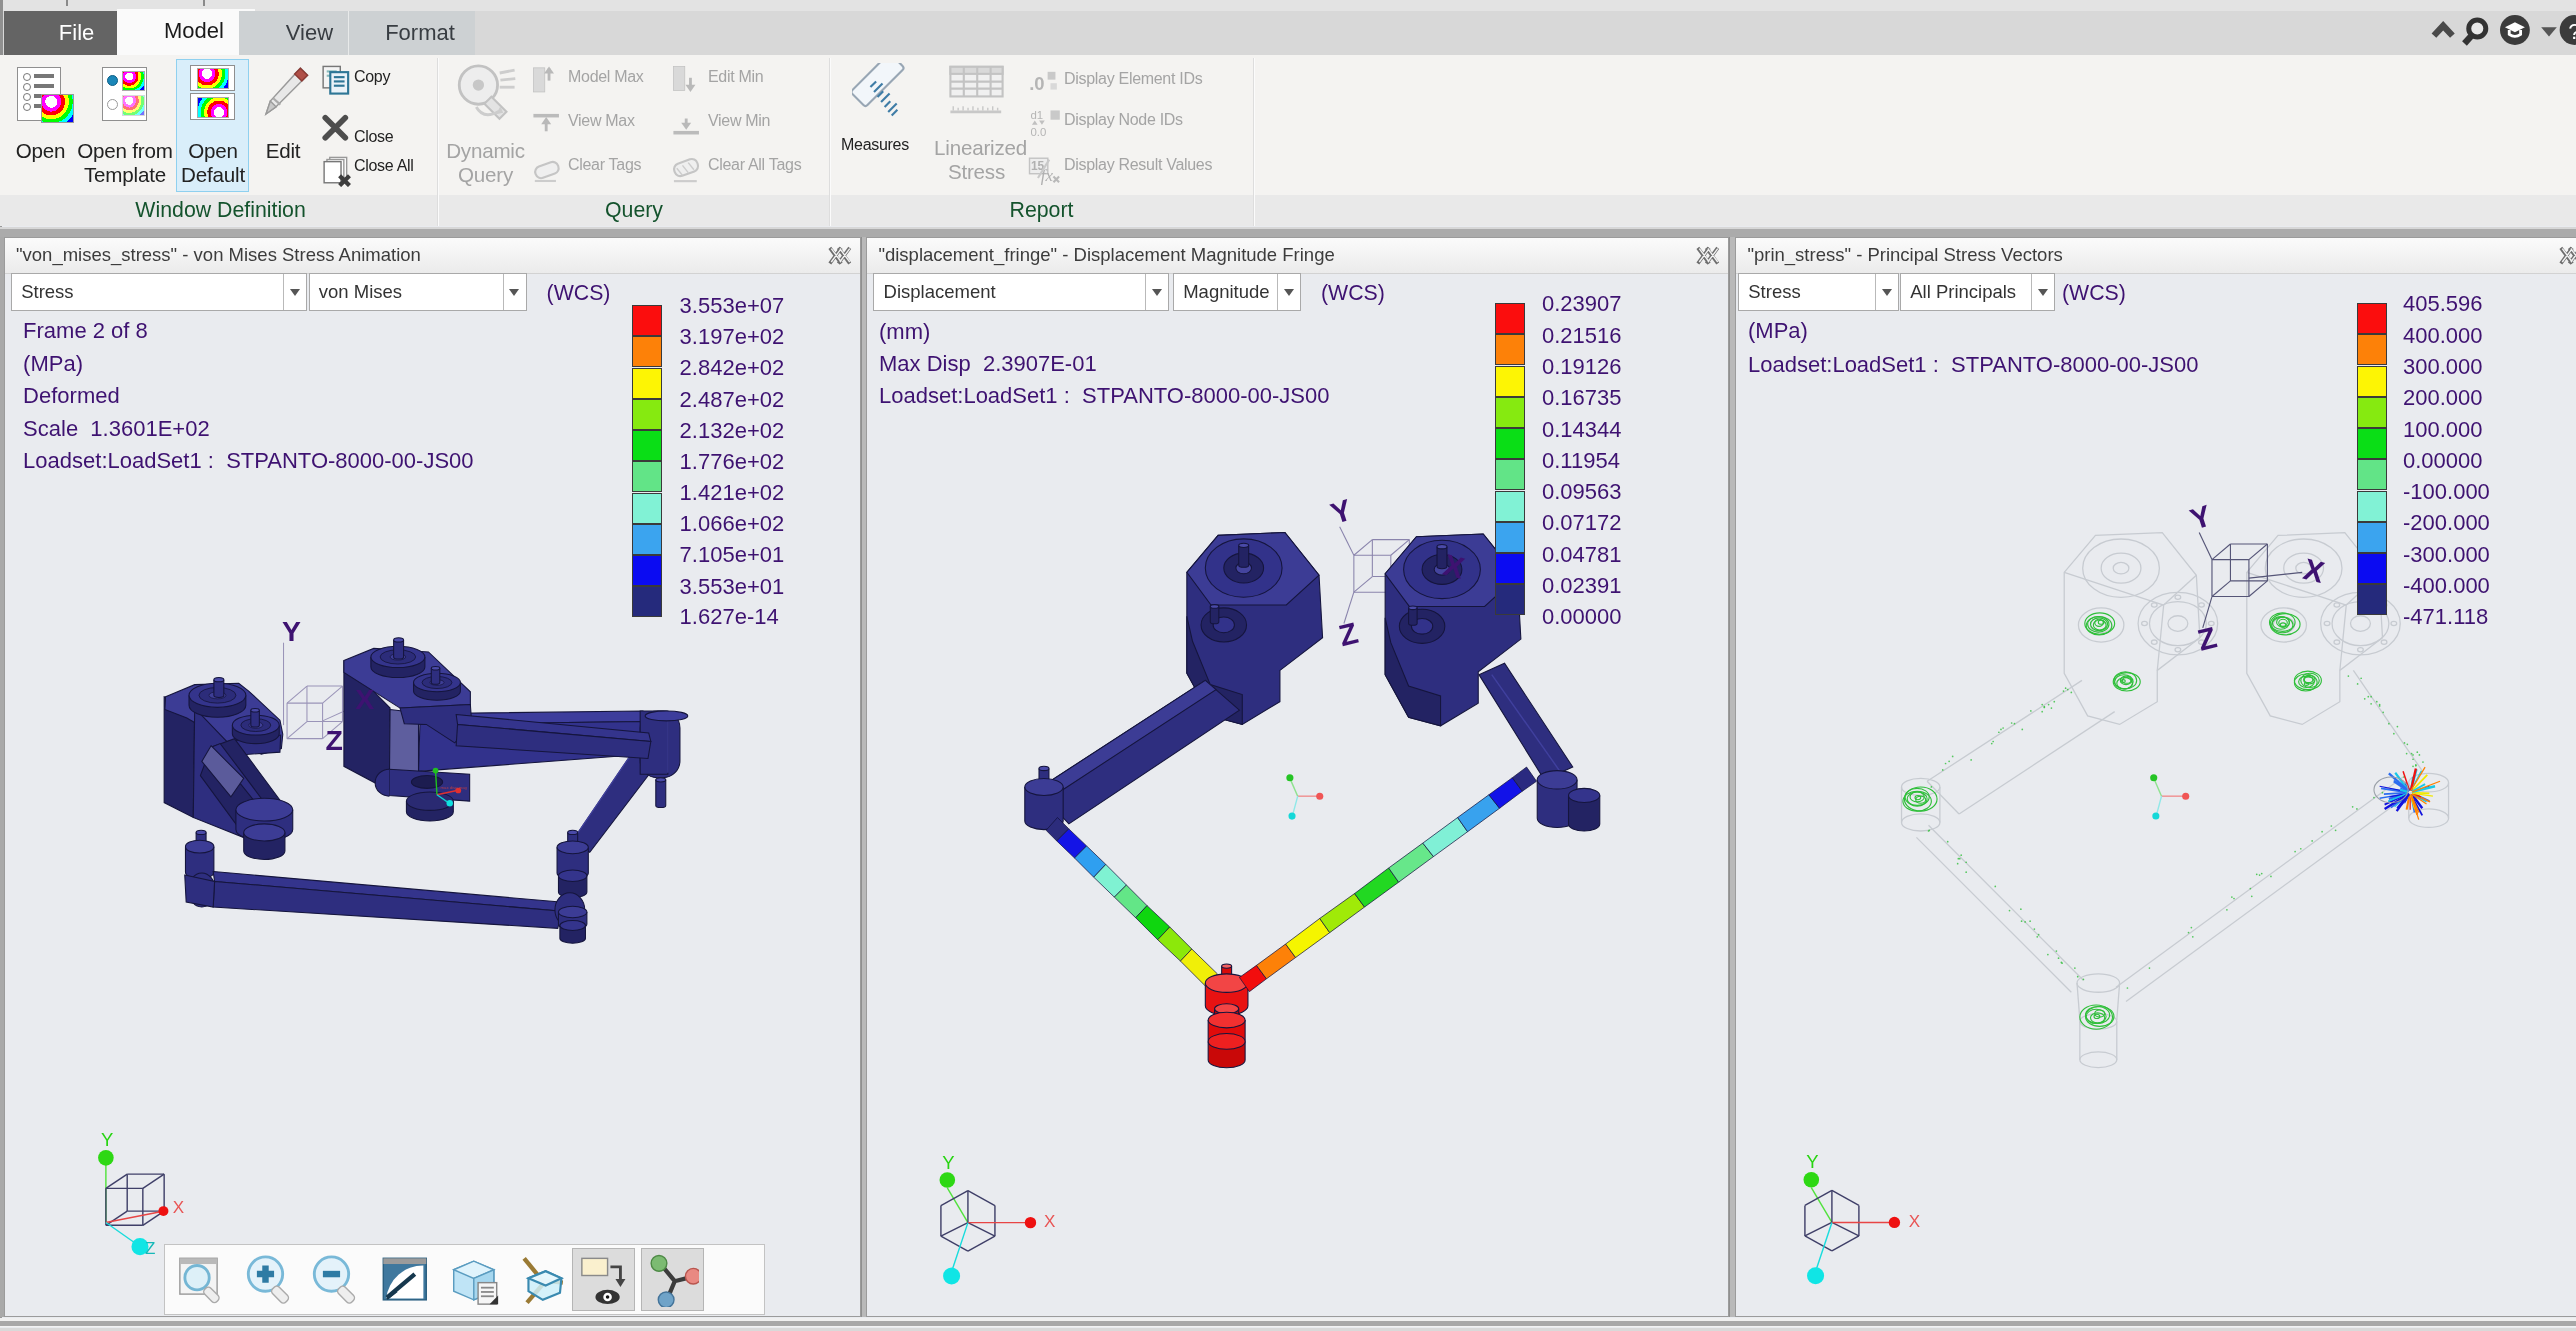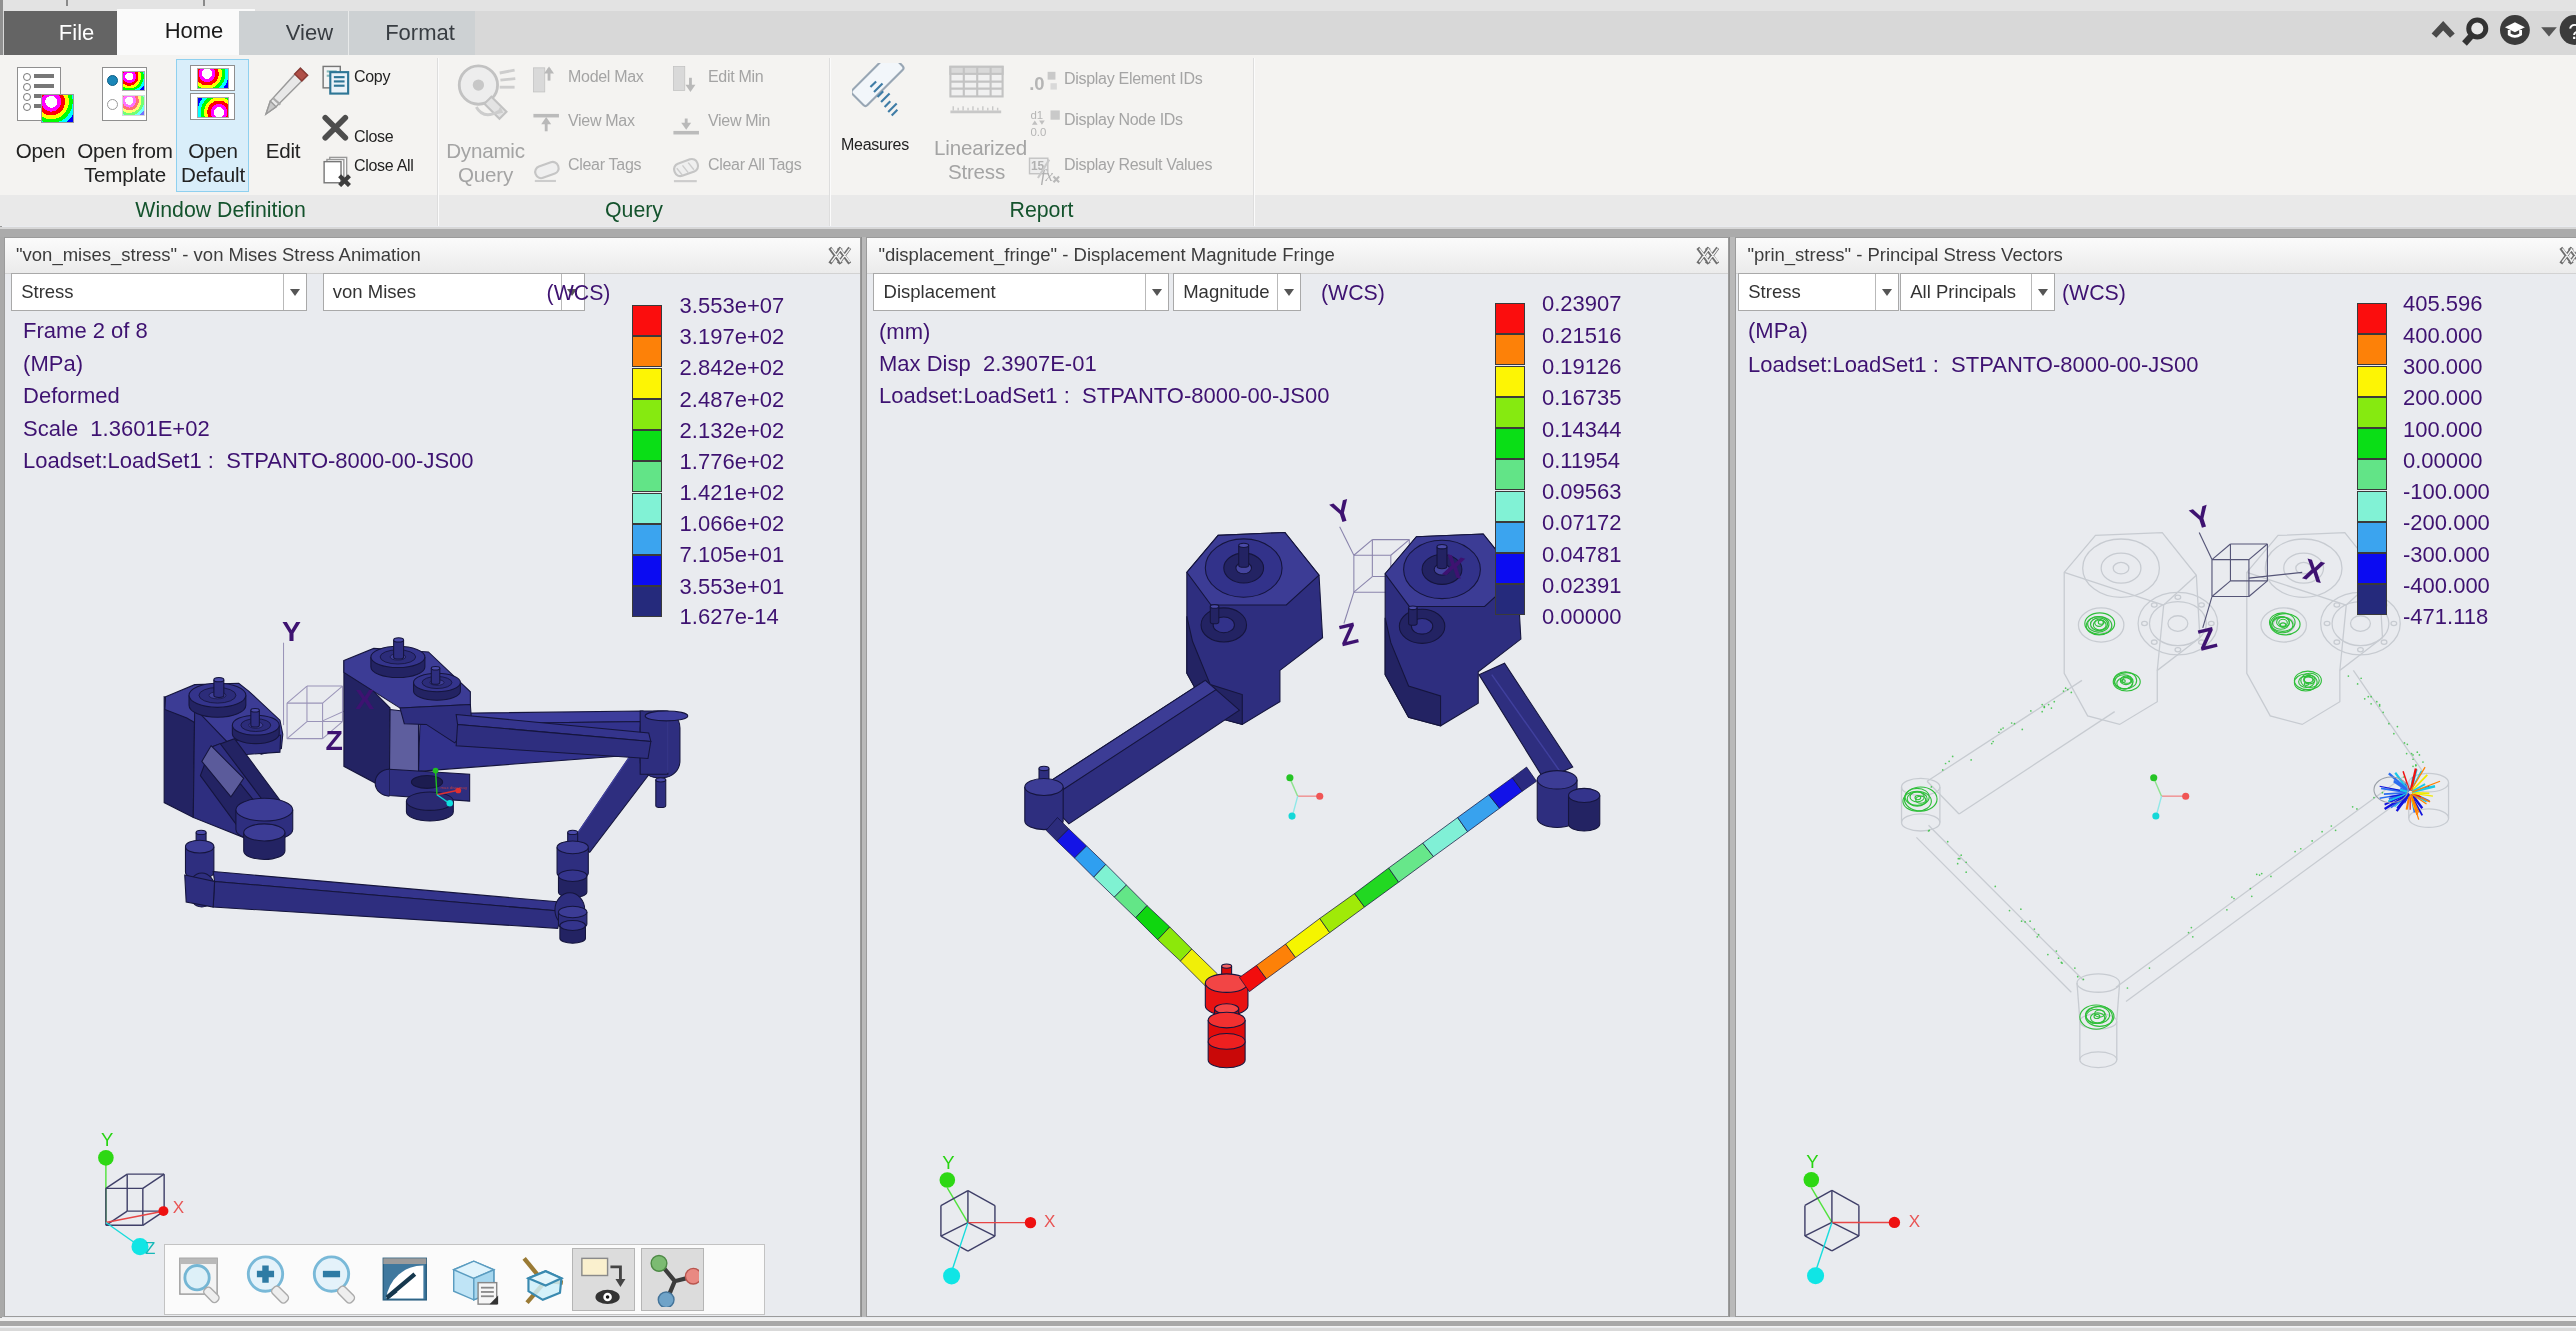--- a/index.html
+++ b/index.html
@@ -29,21 +29,21 @@
 <body>
 <div id="root">
 
   <div class="abs" style="left:0;top:0;width:2576px;height:11.4px;background:#e3e3e3;"></div>
   <div class="abs" style="left:0;top:0;width:2.8px;height:55px;background:#909090;"></div>
   <div class="abs" style="left:0;top:55px;width:2.1px;height:1271px;background:#9a9a9a;"></div>
   <div class="abs" style="left:66px;top:0;width:2.1px;height:6.4px;background:#8a8a8a;"></div>
   <div class="abs" style="left:203px;top:0;width:2.1px;height:6.4px;background:#8a8a8a;"></div>
   <div class="abs" style="left:2.8px;top:11.4px;width:2573px;height:44px;background:#d8d8d8;"></div>
   <div class="tab" style="left:3.6px;width:114px;background:#646464;color:#fff;">File</div>
-  <div class="tab" style="left:117px;top:9.2px;height:46px;width:122px;background:#fafafa;color:#1a1a1a;">Home</div>
+  <div class="tab" style="left:117px;top:9.2px;height:46px;width:122px;background:#fafafa;color:#1a1a1a;">Model</div>
   <div class="tab" style="left:239px;width:109px;background:#cdd1d3;color:#383d42;">View</div>
   <div class="tab" style="left:348px;width:110px;background:#cdd1d3;color:#383d42;border-left:0.7px solid #e8eaea;">Format</div>
 
   <svg class="abs" style="left:2424px;top:10px;" width="152" height="40" viewBox="0 0 214 56">
     <path d="M14 36 L27 22 L40 36" fill="none" stroke="#4a4a4a" stroke-width="9"></path>
     <circle cx="75" cy="26" r="12" fill="#e8e8e8" stroke="#333" stroke-width="7"></circle>
     <line x1="66" y1="37" x2="57" y2="47" stroke="#333" stroke-width="9"></line>
     <circle cx="128" cy="28" r="21" fill="#3b3b3b"></circle>
     <path d="M114 24 L128 17 L142 24 L128 31 Z" fill="#fff"></path>
     <path d="M120 28 v6 q8 6 16 0 v-6" fill="none" stroke="#fff" stroke-width="4"></path>
@@ -362,21 +362,21 @@
 <text x="500" y="998" font-size="40" font-weight="bold" fill="#3e1271" font-family="Liberation Sans">X</text>
 <text x="458" y="1056" font-size="40" font-weight="bold" fill="#3e1271" font-family="Liberation Sans">Z</text>
 </svg>
     <div class="ptitle">"von_mises_stress" - von Mises Stress Animation</div>
     <svg class="abs" style="right:5.7px;top:7.1px;" width="27" height="21.3" viewBox="0 0 38 30">
       <path d="M4 4 L20 26 M20 4 L4 26" stroke="#6e6e6e" stroke-width="5"></path>
       <path d="M16 4 L32 26 M32 4 L16 26" stroke="#6e6e6e" stroke-width="5"></path>
       <path d="M6 5 L20 24 M20 5 L6 24 M18 5 L32 24 M32 5 L18 24" stroke="#f2f2f2" stroke-width="2"></path>
     </svg>
     <div class="combo" style="left:6.4px;width:296px;">Stress<div class="carr"></div></div>
-    <div class="combo" style="left:318px;width:262px;">von Mises<div class="carr"></div></div>
+    <div class="combo" style="left:304px;width:218px;">von Mises<div class="carr"></div></div>
     <div class="wcs" style="left:542px;">(WCS)</div>
     <div class="ann" style="left:18.5px;top:80px;">Frame 2 of 8</div>
     <div class="ann" style="left:18.5px;top:113px;">(MPa)</div>
     <div class="ann" style="left:18.5px;top:145px;">Deformed</div>
     <div class="ann" style="left:18.5px;top:178px;">Scale &nbsp;1.3601E+02</div>
     <div class="ann" style="left:18.5px;top:210px;">Loadset:LoadSet1 : &nbsp;STPANTO-8000-00-JS00</div>
     <div class="legend abs" style="left:627px;top:68px;">
       <div class="seg" style="top:0;background:#fb0d0d;"></div>
       <div class="seg" style="top:31px;background:#fd8108;"></div>
       <div class="seg" style="top:63px;background:#fdf504;"></div>

